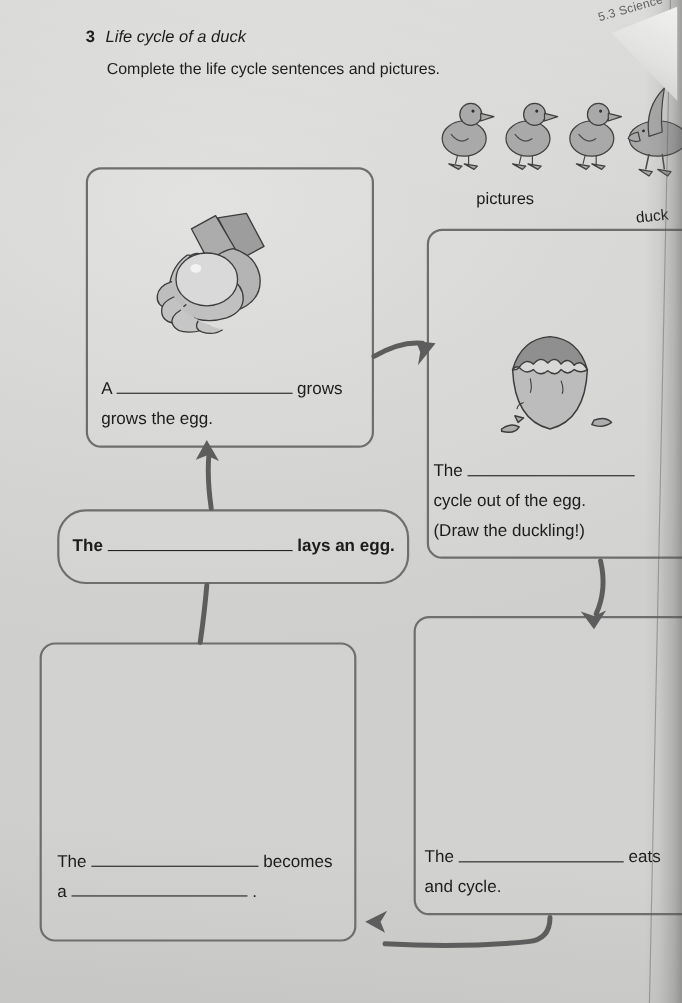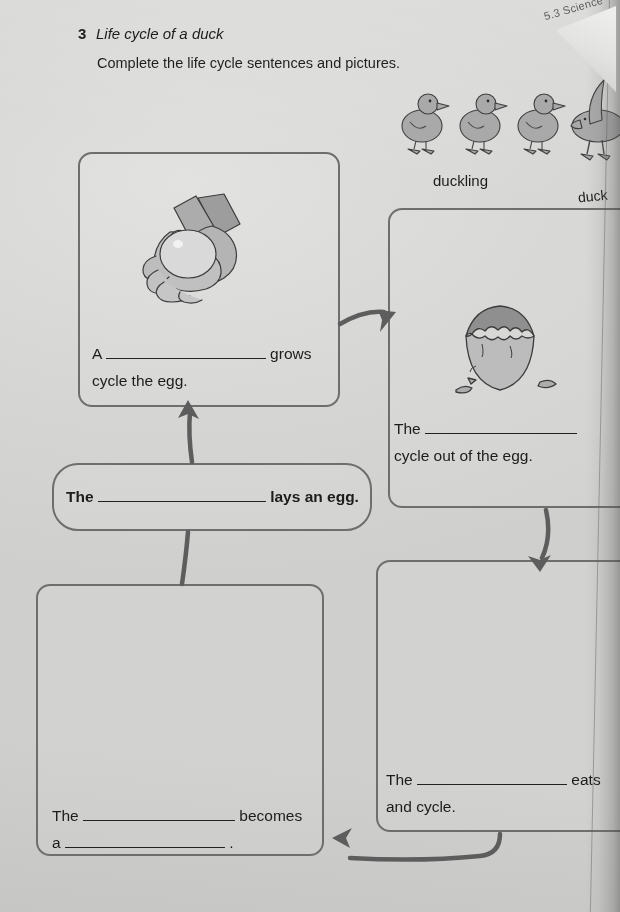--- a/index.html
+++ b/index.html
@@ -126,21 +126,21 @@
   .blank-lays    { width: 168px; }
   .blank-egg     { width: 160px; }
   .blank-hatch   { width: 152px; }
   .blank-becomes { width: 152px; }
   .blank-becomes2{ width: 160px; }
   .blank-eats    { width: 150px; }
 
   .s-egg     { left: 92px;  top: 340px; }
   .s-hatch   { left: 394px; top: 415px; }
   .s-lays    { left: 66px;  top: 483px; font-weight: bold; }
-  .s-becomes { left: 52px;  top: 770px; margin-top: 32px; }
+  .s-becomes { left: 52px;  top: 770px; }
   .s-eats    { left: 386px; top: 766px; }
 
   
   .duck-row {
     position: absolute;
     left: 396px;
     top: 86px;
     width: 224px;
     height: 72px;
   }
@@ -239,21 +239,21 @@
           <path d="M22 50 q-4 -26 14 -44 q-4 24 -2 40 z"></path>
           <path d="M12 46 q-8 2 -9 6 q5 4 11 2 z"></path>
           <circle cx="17" cy="45" r="1.3" fill="#2e2e2e" stroke="none"></circle>
           <path d="M22 66 l-3 14 M34 66 l2 14" stroke="#4a4a4a" fill="none" stroke-width="1.4"></path>
           <path d="M13 80 l12 2 -3 4 z"></path>
           <path d="M30 80 l12 2 -3 4 z"></path>
         </g>
       </g>
     </svg>
   </div>
-  <div class="lbl-ducklings">duckling</div>
+  <div class="lbl-ducklings">pictures</div>
   <div class="lbl-duck">duck</div>
 
   <div class="box box-egg"></div>
   <div class="box box-hatch"></div>
   <div class="box box-lays"></div>
   <div class="box box-becomes"></div>
   <div class="box box-eats"></div>
 
   <div class="illus-hands">
     <svg width="140" height="122" viewBox="0 0 140 122">
@@ -292,29 +292,30 @@
         <path d="M92 80 q10 -4 16 2 q-8 6 -18 2 z" fill="#adadad"></path>
       </g>
     </svg>
   </div>
 
   <div class="sentence s-egg">
     <span>A</span>
     <span class="blank blank-egg"></span>
     <span>grows</span>
     <br>
-    <span>cycle the egg.</span>
+    <span>grows the egg.</span>
   </div>
 
   <div class="sentence s-hatch">
     <span>The</span>
     <span class="blank blank-hatch"></span>
     <br>
     <span>cycle out of the egg.</span>
     <br>
+    <span>(Draw the duckling!)</span>
   </div>
 
   <div class="sentence s-lays">
     <span>The</span>
     <span class="blank blank-lays"></span>
     <span>lays an egg.</span>
   </div>
 
   <div class="sentence s-becomes">
     <span>The</span>

